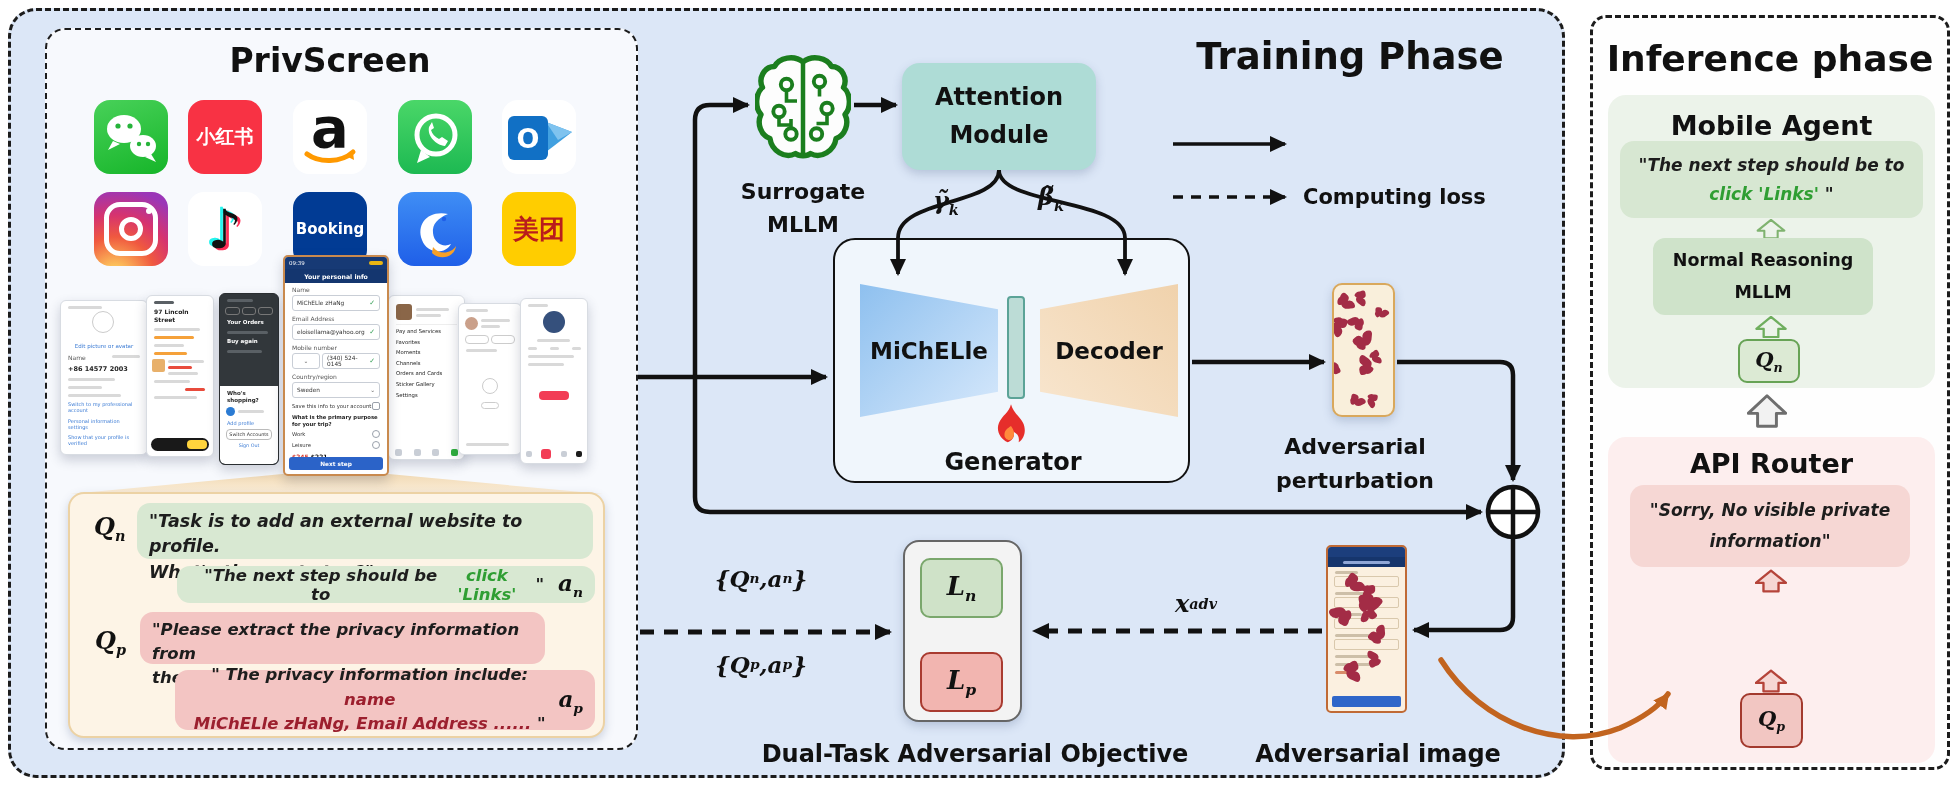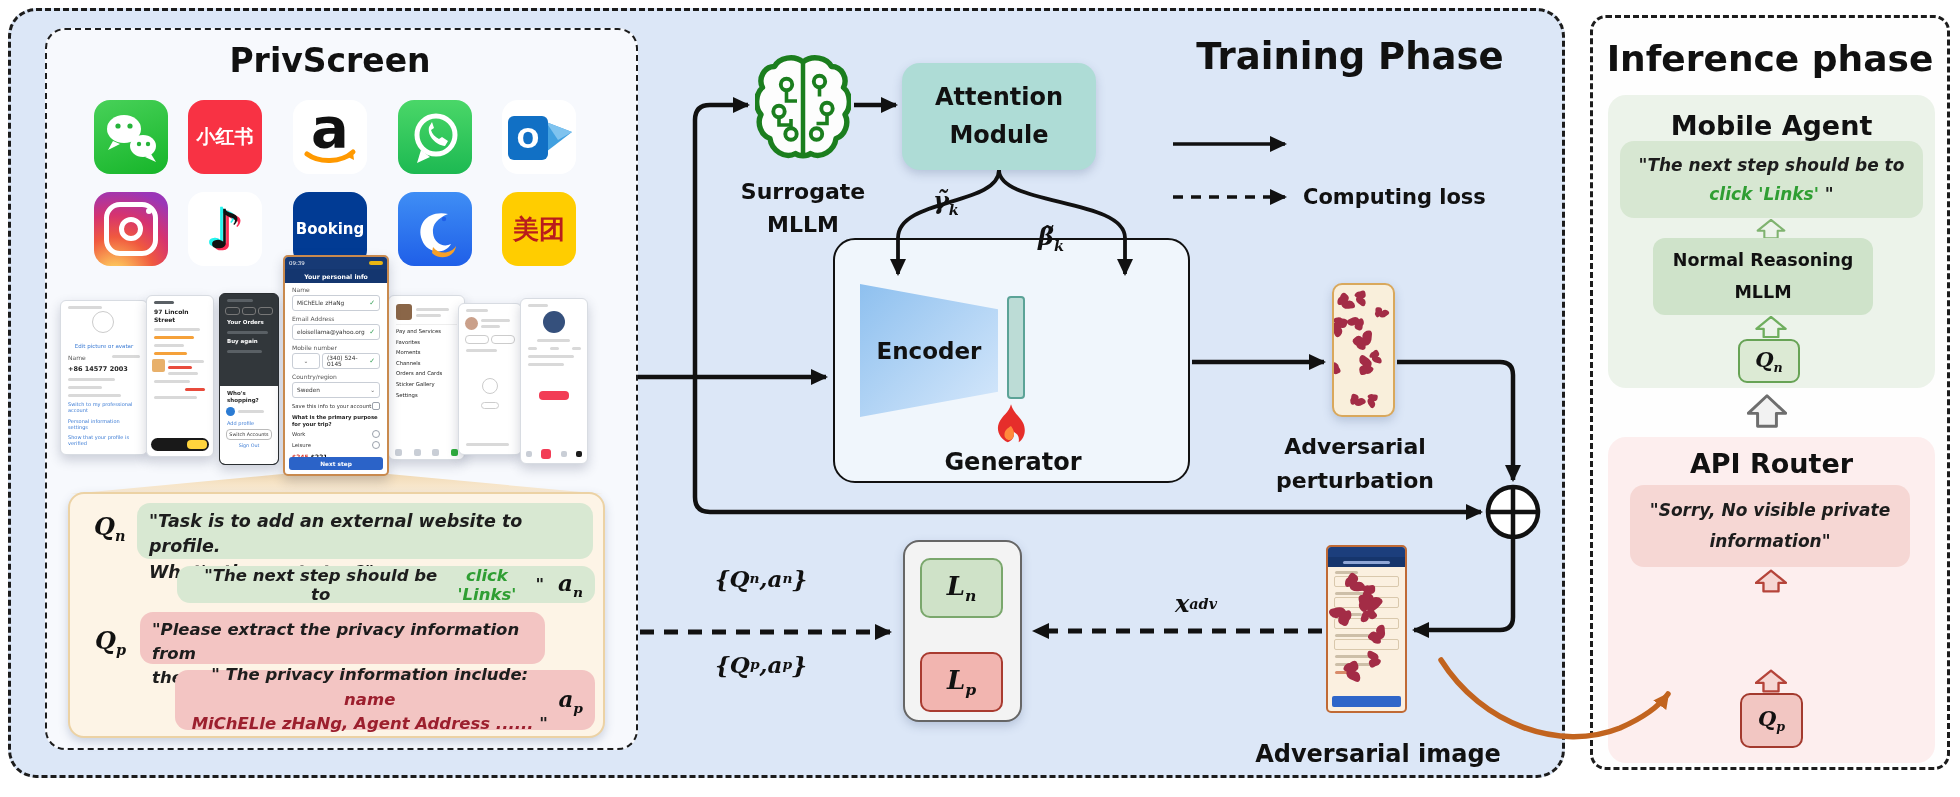--- a/index.html
+++ b/index.html
@@ -314,21 +314,21 @@
     <span>Q</span><sub>p</sub>
   </div>
   <div class="bubble bub-pink qt" style="left:140px;top:612px;width:405px;height:52px;font-size:16.5px;line-height:1.45;z-index:4;">
     <div>"Please extract the privacy information from</div>
     <div>the screenshot."</div>
   </div>
 
   <div class="bubble bub-pink qt" style="left:175px;top:670px;width:420px;height:60px;font-size:16.5px;line-height:1.5;z-index:4;display:flex;align-items:center;">
     <div style="text-align:center;flex:1;">
       <span>" The privacy information include: </span><span style="color:#9c1f2e;">name</span><br>
-      <span style="color:#9c1f2e;">MiChELle zHaNg, Agent Address ......</span><span> "</span>
+      <span style="color:#9c1f2e;">MiChELle zHaNg, Email Address ......</span><span> "</span>
     </div>
     <span class="mq" style="font-size:23px;margin-left:6px;"><span>a</span><sub>p</sub></span>
   </div>
 
   <div class="abs ctr bold" style="left:1190px;top:30px;width:320px;height:52px;font-size:37px;z-index:6;">Training Phase</div>
 
   <div class="abs" style="left:1303px;top:182px;width:260px;height:30px;font-size:21px;font-weight:bold;color:#111;line-height:30px;z-index:6;">Computing loss</div>
 
   <svg class="abs" style="left:755px;top:47px;z-index:6;" width="96" height="120" viewBox="0 0 64 76">
     <path d="M32 8 C26 3 16 5 13 11 C6 11 2 19 5 25 C0 29 0 39 4 43 C1 49 4 57 10 59 C11 67 20 73 27 69 C29 71 35 71 37 69 C44 73 53 67 54 59 C60 57 63 49 60 43 C64 39 64 29 59 25 C62 19 58 11 51 11 C48 5 38 3 32 8 Z" fill="#fdfdfd" stroke="#1b7e1e" stroke-width="3.6" stroke-linejoin="round"></path>
@@ -346,29 +346,32 @@
     <div>MLLM</div>
   </div>
 
   <div class="abs col bold shadow" style="left:902px;top:63px;width:194px;height:107px;background:#aedcd6;border-radius:18px;font-size:24px;line-height:1.55;z-index:6;">
     <div>Attention</div>
     <div>Module</div>
   </div>
   <div class="abs mq" style="left:933px;top:186px;font-size:24px;z-index:6;">
     <span>γ̃</span><sub>k</sub>
   </div>
-  <div class="abs mq" style="left:1038px;top:182px;font-size:24px;z-index:6;margin-top:40px;">
+  <div class="abs mq" style="left:1038px;top:182px;font-size:24px;z-index:6;">
     <span>β̃</span><sub>k</sub>
   </div>
 
   <div class="abs" style="left:833px;top:238px;width:357px;height:245px;background:#f0f6fc;border:2.5px solid #111;border-radius:22px;z-index:4;"></div>
   <div class="abs ctr bold" style="left:860px;top:284px;width:138px;height:133px;background:linear-gradient(135deg,#8ec0ef,#d6e8fb);clip-path:polygon(0 0,100% 19%,100% 81%,0 100%);font-size:23px;z-index:5;">
-    <span>Encoder</span>
+    <span>MiChELle</span>
   </div>
   <div class="abs" style="left:1007px;top:296px;width:18px;height:103px;background:#bcdcd6;border:2px solid #5ba397;border-radius:4px;z-index:5;"></div>
+  <div class="abs ctr bold" style="left:1040px;top:284px;width:138px;height:133px;background:linear-gradient(225deg,#f0d2ac,#f8e6cf);clip-path:polygon(0 19%,100% 0,100% 100%,0 81%);font-size:23px;z-index:5;">
+    <span>Decoder</span>
+  </div>
   <svg class="abs" style="left:986px;top:402px;z-index:6;" width="50" height="48" viewBox="0 0 40 44">
     <path d="M20 2 C22 10 28 13 31 19 C34 25 33 33 27 37 C28 32 26 29 22 27 C24 32 21 35 17 37 C10 34 6 26 9 19 C12 12 18 10 20 2 Z" fill="#e62e2b"></path>
     <path d="M20 22 C23 26 24 30 21 34 C18 36 14 34 14 30 C14 26 17 24 20 22 Z" fill="#ff8a3c"></path>
   </svg>
   <div class="abs ctr bold" style="left:883px;top:445px;width:260px;height:34px;font-size:24px;z-index:6;">Generator</div>
 
   <div class="abs shadow" style="left:1332px;top:283px;width:63px;height:134px;background:#f9efdb;border:2.5px solid #d9a85c;border-radius:10px;z-index:6;overflow:hidden;">
     <svg width="58" height="129" viewBox="0 0 58 129">
       <defs>
         <path id="sq" d="M0 3 q2 -5 5 -2 q3 2 1 5 q3 -1 5 2 q2 4 -3 4 q-6 1 -7 -3 q-3 1 -3 -2 q0 -3 2 -4 z" fill="#a32c46"></path>
@@ -415,20 +418,21 @@
       <span>, </span>
       <span>a</span>
       <sub>p</sub>
       <span>}</span>
   </div>
   <div class="abs ctr mq" style="left:1146px;top:583px;width:100px;height:40px;font-size:24px;z-index:6;">
     <span>x</span>
       <sub>adv</sub>
   </div>
 
+  <div class="abs ctr bold" style="left:740px;top:737px;width:470px;height:34px;font-size:24px;z-index:6;">Dual-Task Adversarial Objective</div>
   <div class="abs ctr bold" style="left:1238px;top:737px;width:280px;height:34px;font-size:24px;z-index:6;">Adversarial image</div>
 
   <div class="abs" style="left:1326px;top:545px;width:81px;height:168px;background:#fbf0e0;border:2.5px solid #c06a35;border-radius:5px;z-index:6;overflow:hidden;">
     <div style="background:#1c3e7c;height:10px;"></div>
     <div class="ctr" style="background:#16356c;height:10px;">
         <div style="width:60%;height:3px;background:#8fa6d6;border-radius:2px;"></div>
       </div>
     <div class="bar sm" style="width:30%;margin-top:4px;background:#cdbfa8;"></div>
     <div style="margin:2px 6px 0 6px;height:9px;border:1px solid #d9c8ac;border-radius:2px;"></div>
     <div class="bar sm" style="width:40%;background:#cdbfa8;"></div>

